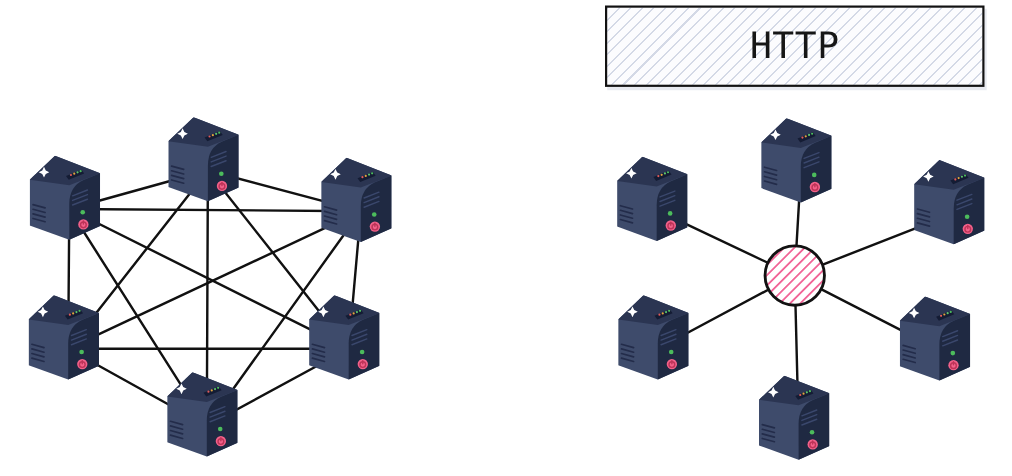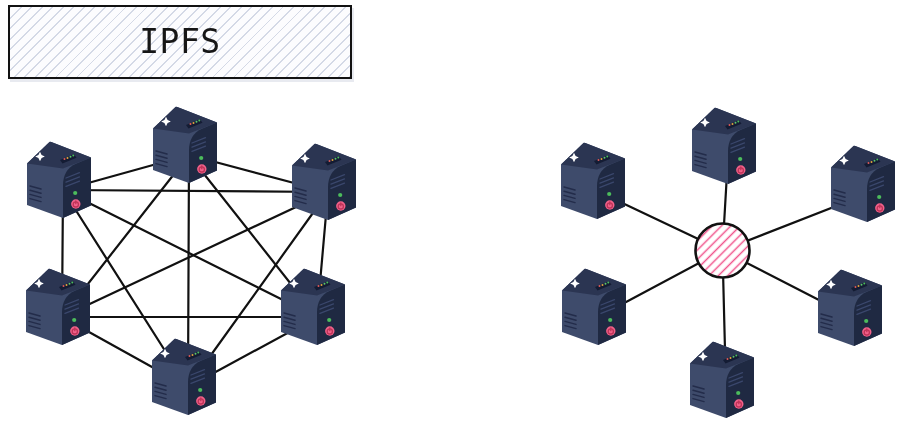--- a/index.html
+++ b/index.html
@@ -122,18 +122,18 @@
         <circle cx="722.5" cy="250.5" r="27" fill="url(#hubHatch)" class="hub-outline"></circle>
         <use href="#server-icon" x="692" y="107.5" width="64" height="77"></use>
         <use href="#server-icon" x="561" y="142.5" width="64" height="77"></use>
         <use href="#server-icon" x="831" y="145.5" width="64" height="77"></use>
         <use href="#server-icon" x="562" y="268.5" width="64" height="77"></use>
         <use href="#server-icon" x="818" y="269.5" width="64" height="77"></use>
         <use href="#server-icon" x="690" y="341.5" width="64" height="77"></use>
       </g>
     </svg>
 
-  <div id="box-ipfs" class="label-box">
-    <span class="label-text">IPFS</span>
+
+  <div id="box-http" class="label-box">
+    <span class="label-text">HTTP</span>
   </div>
-
 
 </div>
 
 </body></html>

